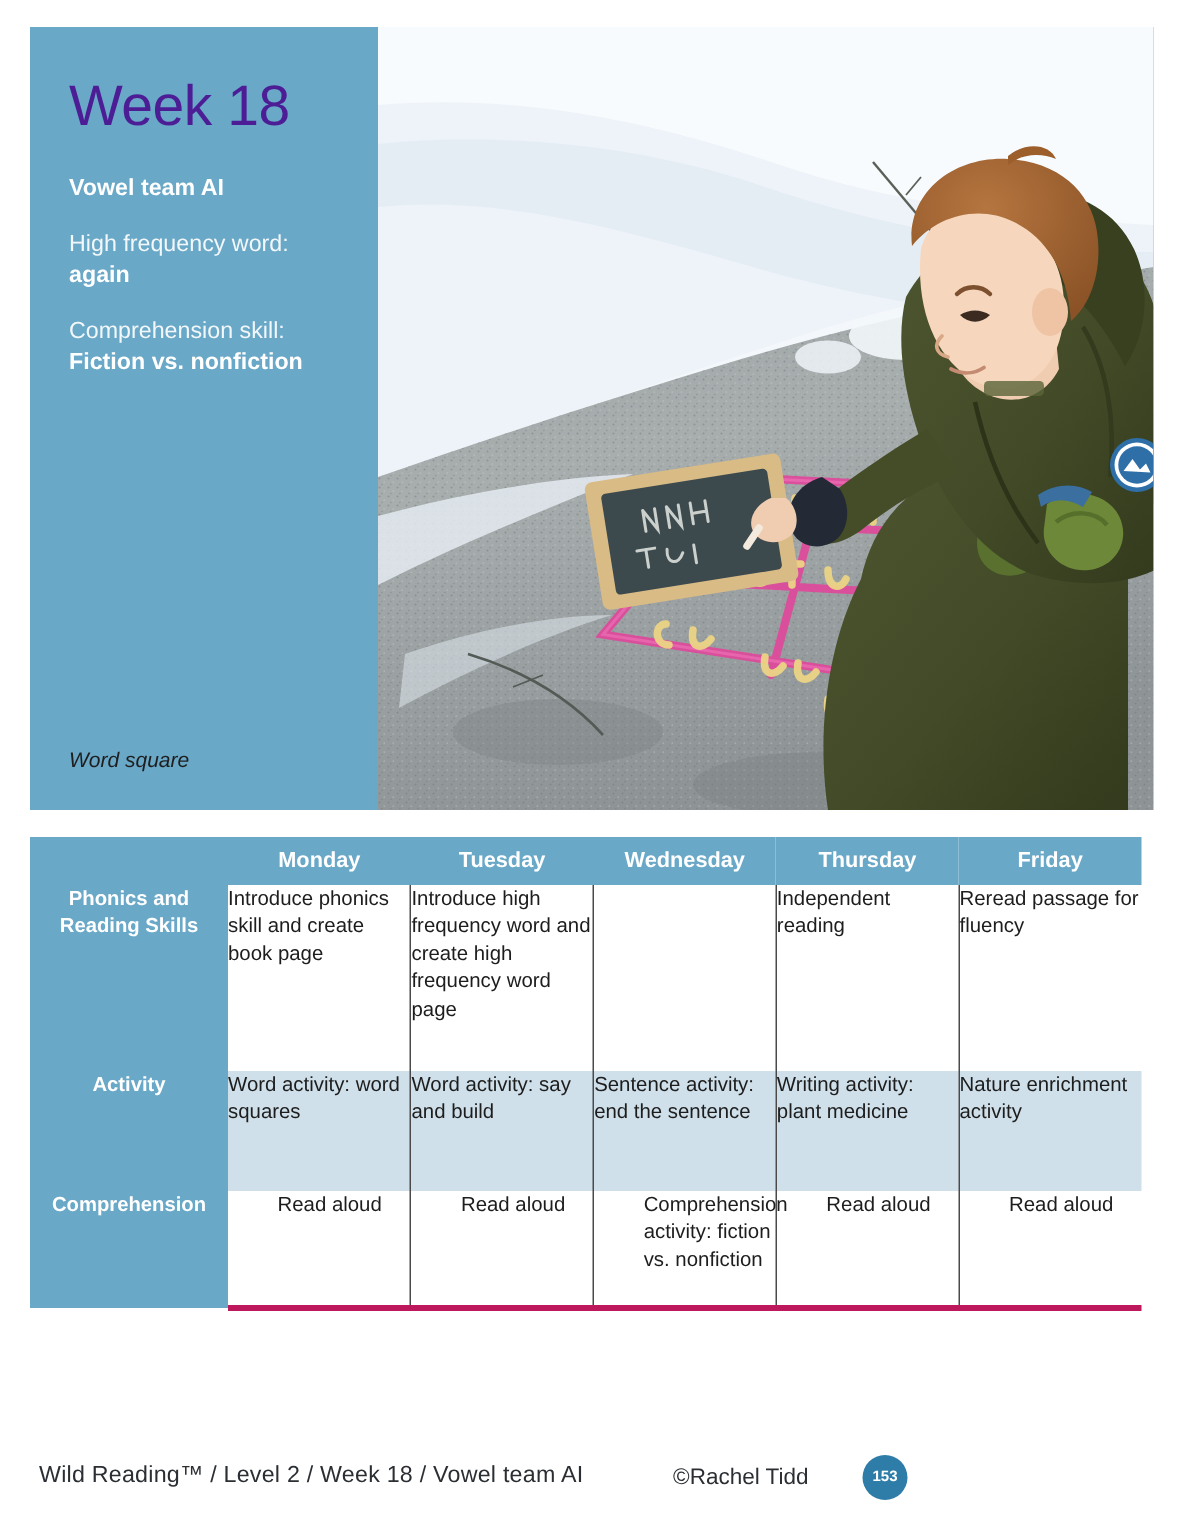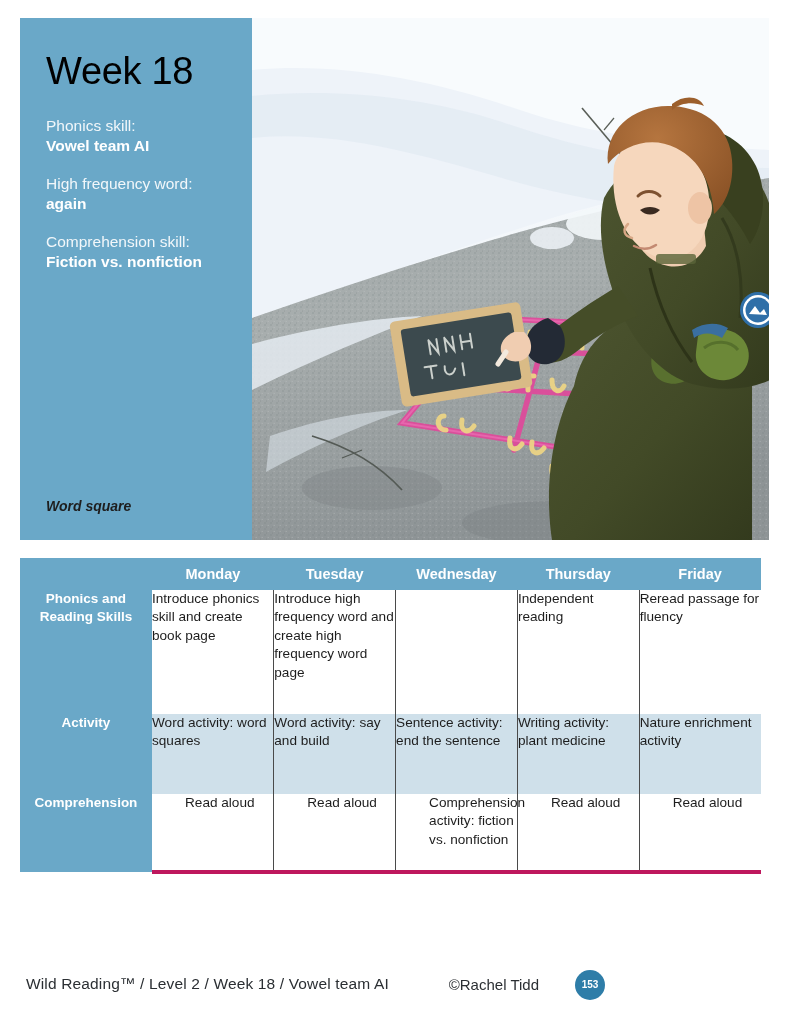--- a/index.html
+++ b/index.html
@@ -28,21 +28,21 @@
     width: 232px;
     flex: 0 0 232px;
     background: #6aa8c8;
     position: relative;
     box-sizing: border-box;
     padding: 34px 0 0 26px;
   }
   #hero-title {
     font-size: 38px;
     font-weight: 400;
-    color: #000000;
+    color: #4c1d95;
     letter-spacing: -0.3px;
     line-height: 1;
     margin: 0 0 26px 0;
   }
   .meta-group { margin-bottom: 17px; }
   .meta-label {
     font-size: 15.5px;
     color: #f2f7fa;
     line-height: 1.32;
     font-weight: 400;
@@ -52,21 +52,21 @@
     color: #ffffff;
     font-weight: bold;
     line-height: 1.32;
   }
   #hero-caption {
     position: absolute;
     left: 26px;
     bottom: 26px;
     font-size: 14px;
     font-style: italic;
-    font-weight: bold;
+    font-weight: normal;
     color: #1e1e1e;
   }
 
   
   #hero-photo {
     flex: 1 1 auto;
     position: relative;
     overflow: hidden;
     background: #9aa0a2;
   }
@@ -170,21 +170,20 @@
 </style>
 </head>
 <body>
 
 <div id="hero">
 
   <div id="hero-panel">
     <div id="hero-title">Week 18</div>
 
     <div class="meta-group">
-      <div class="meta-label">Phonics skill:</div>
       <div class="meta-value">Vowel team AI</div>
     </div>
 
     <div class="meta-group">
       <div class="meta-label">High frequency word:</div>
       <div class="meta-value">again</div>
     </div>
 
     <div class="meta-group">
       <div class="meta-label">Comprehension skill:</div>

